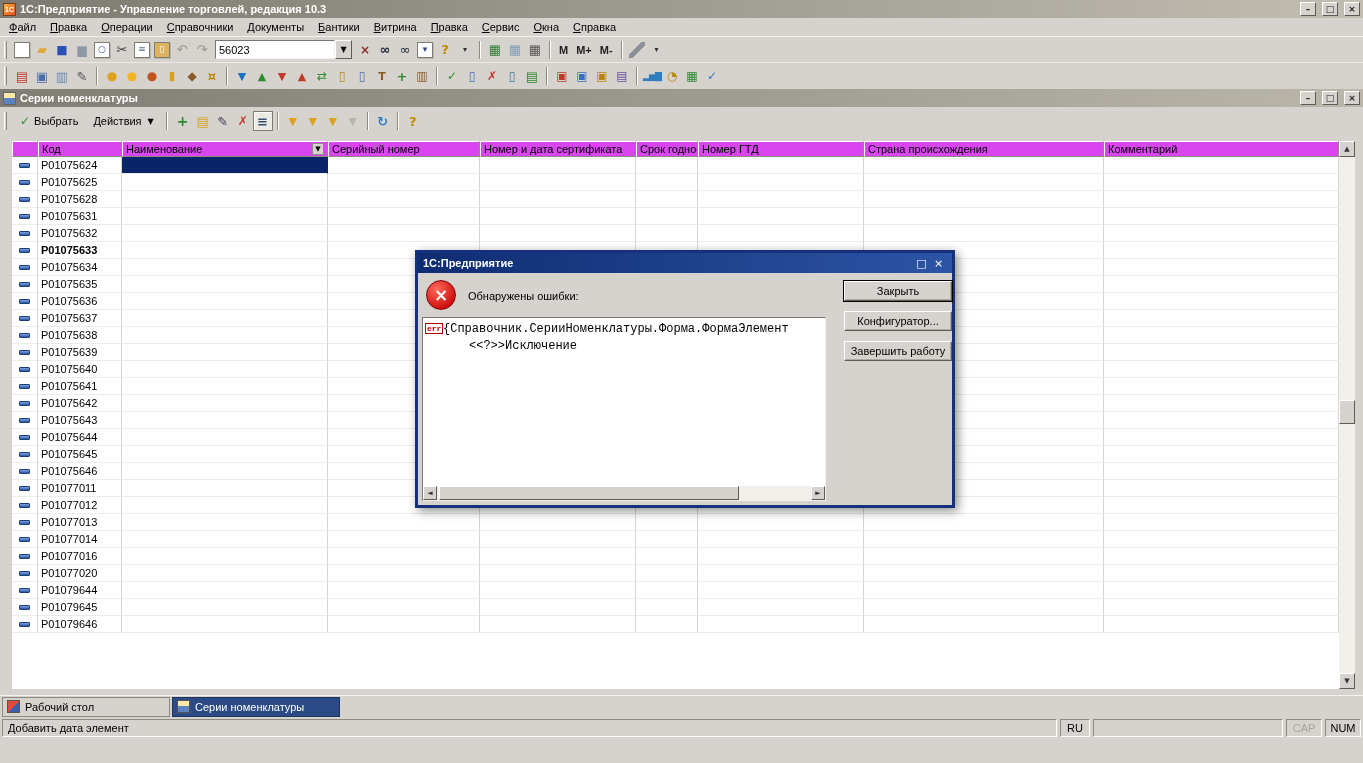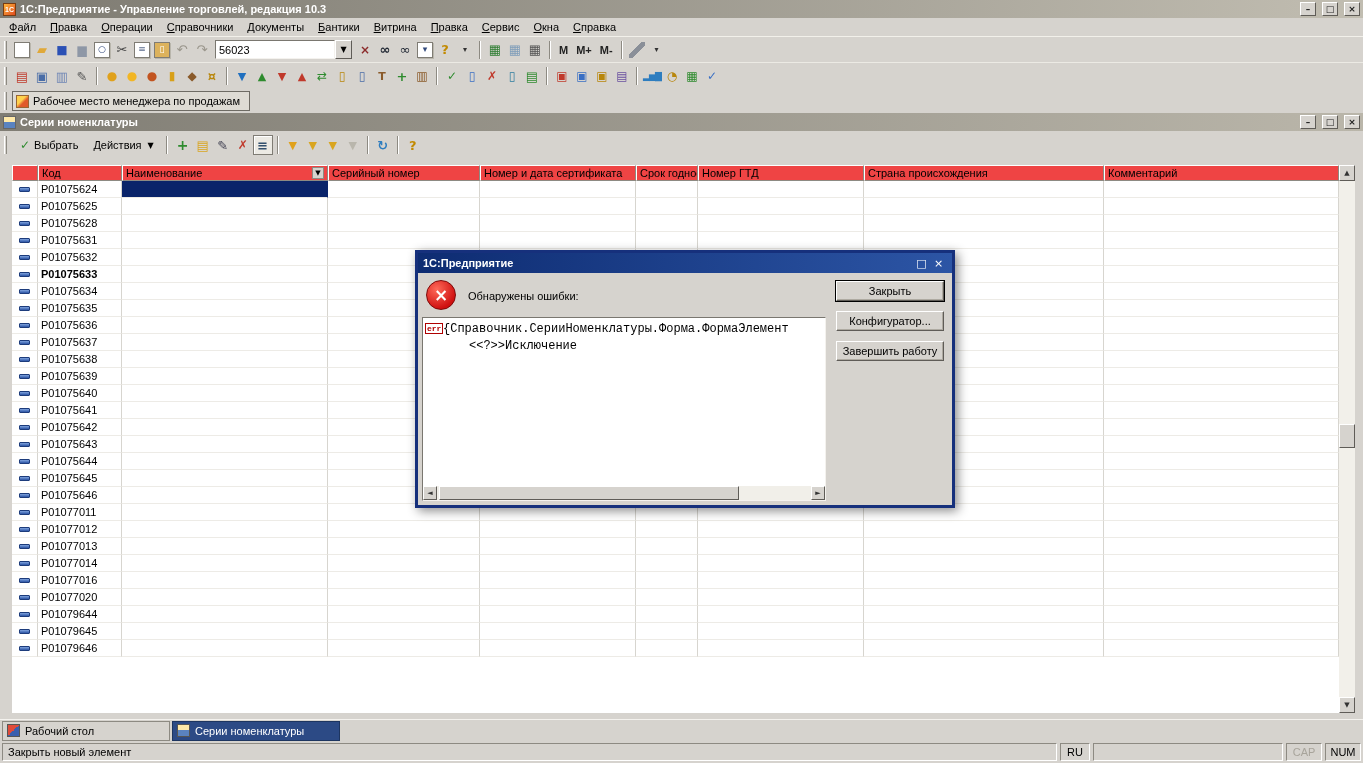--- a/index.html
+++ b/index.html
@@ -43,21 +43,21 @@
 .cwico{width:13px;height:13px;background:linear-gradient(180deg,#ffe9a8 45%,#5a83c0 45%);border:1px solid #666;}
 .cw-toolbar{height:28px;display:flex;align-items:center;padding:0 2px;gap:1px;background:#d6d3ce;}
 .tbtn{display:inline-flex;align-items:center;gap:4px;height:22px;padding:0 7px;background:#d6d3ce;}
 .selico{color:#2e8b2e;font:bold 12px "DejaVu Sans",sans-serif;}
 .darr{font:8px "DejaVu Sans",sans-serif;margin-left:2px;}
 
 
 .table-area{position:relative;margin:6px 8px 0 12px;height:548px;background:#fff;}
 .gridpane{margin-right:16px;height:100%;overflow:hidden;}
 .grid-header{display:flex;height:16px;}
-.hcell{background:#ef4444;border-top:1px solid #fff;border-left:1px solid #fff;border-right:1px solid #8d8a82;border-bottom:1px solid #8d8a82;padding:1px 3px;white-space:nowrap;overflow:hidden;display:flex;align-items:center;}
+.hcell{background:#d946ef;border-top:1px solid #fff;border-left:1px solid #fff;border-right:1px solid #8d8a82;border-bottom:1px solid #8d8a82;padding:1px 3px;white-space:nowrap;overflow:hidden;display:flex;align-items:center;}
 .hcell.marker{width:26px;flex:0 0 26px;}
 .sortbtn{margin-left:auto;width:12px;height:12px;background:#d6d3ce;border:1px solid #8d8a82;font:7px "DejaVu Sans",sans-serif;display:flex;align-items:center;justify-content:center;}
 .grow{display:flex;height:17px;}
 .gcell{border-right:1px solid #d7d5cf;border-bottom:1px solid #edebe6;padding:1px 3px;white-space:nowrap;overflow:hidden;line-height:14px;background:#fff;}
 .gcell.marker{width:26px;flex:0 0 26px;display:flex;align-items:center;justify-content:center;}
 .dash{width:11px;height:5px;background:linear-gradient(180deg,#7fa3dd,#2d55a5);border:1px solid #1d3c7c;border-radius:1px;}
 .gcell.sel{background:#0a246a;border-right-color:#0a246a;}
 .vscroll{position:absolute;top:0;right:0;bottom:0;width:16px;background:#f2f0ea;display:flex;flex-direction:column;}
 .sb-arrow{height:16px;flex:0 0 16px;background:#d6d3ce;border:1px solid;border-color:#fff #5f5c57 #5f5c57 #fff;display:flex;align-items:center;justify-content:center;font:7px "DejaVu Sans",sans-serif;color:#333;}
 .sb-track{flex:1;position:relative;}
@@ -82,21 +82,21 @@
 
 
 .dialog{position:absolute;left:415px;top:250px;width:540px;height:258px;background:#d6d3ce;border:3px solid #16307c;box-shadow:3px 3px 10px rgba(0,0,0,.45);z-index:50;}
 .dlg-title{height:20px;background:linear-gradient(90deg,#0e2c72,#2c55a5);display:flex;align-items:center;padding:0 5px;}
 .dlg-title-text{flex:1;color:#fff;font-weight:bold;}
 .dlg-tbtn{color:#fff;font:11px "DejaVu Sans",sans-serif;width:17px;text-align:center;}
 .dlg-body{position:relative;height:calc(100% - 20px);}
 .err-icon{position:absolute;left:8px;top:7px;width:30px;height:30px;border-radius:50%;background:radial-gradient(circle at 35% 30%,#ff6a5a,#cf1010 72%);border:1px solid #7d0a0a;display:flex;align-items:center;justify-content:center;}
 .err-x{color:#fff;font:bold 17px "DejaVu Sans",sans-serif;line-height:1;}
 .dlg-heading{position:absolute;left:50px;top:17px;}
-.dlg-buttons{position:absolute;right:8px;top:8px;display:flex;flex-direction:column;gap:10px;}
+.dlg-buttons{position:absolute;right:0;top:8px;display:flex;flex-direction:column;gap:10px;}
 .dbtn{width:108px;height:20px;background:#d6d3ce;border:1px solid;border-color:#fff #5f5c57 #5f5c57 #fff;box-shadow:inset -1px -1px 0 #aeaaa1;font:11px "Liberation Sans",sans-serif;cursor:default;}
 .dbtn.def{box-shadow:0 0 0 1px #000,inset -1px -1px 0 #aeaaa1;}
 .dlg-textbox{position:absolute;left:4px;top:44px;width:404px;height:184px;background:#fff;border:1px solid;border-color:#7a7770 #f4f2ee #f4f2ee #7a7770;}
 .gutter{position:absolute;left:0;top:0;bottom:14px;width:20px;}
 .errbadge{position:absolute;left:2px;top:5px;color:#b00000;font:bold 8px "Liberation Mono",monospace;border:1px solid #b00000;padding:0 1px;background:#fff;}
 .dlg-lines{position:absolute;left:20px;right:1px;top:3px;bottom:14px;overflow:hidden;}
 .dline{font:12px "Liberation Mono",monospace;white-space:pre;line-height:17px;}
 .dline.indent{padding-left:26px;}
 .hscroll{position:absolute;left:0;right:0;bottom:0;height:14px;background:#f1efe9;display:flex;}
 .sbb{width:14px;flex:0 0 14px;height:14px;background:#d6d3ce;border:1px solid;border-color:#fff #5f5c57 #5f5c57 #fff;font:7px "DejaVu Sans",sans-serif;display:flex;align-items:center;justify-content:center;color:#333;}
@@ -310,27 +310,20 @@
         </span>
         <span class="tbi">
           <span class="gl" style="color: rgb(46, 139, 46); font-size: 12px;">▦</span>
         </span>
         <span class="tbi">
           <span class="gl" style="color: rgb(58, 111, 196); font-size: 12px;">✓</span>
         </span>
       </span>
   </div>
 
-  <div class="wsrow">
-    <span class="grip"></span>
-    <span class="wstab">
-      <span class="wsico"></span>
-      <span>Рабочее место менеджера по продажам</span>
-    </span>
-  </div>
 
   <div class="childwin">
     <div class="cw-title">
       <span class="cwico"></span>
       <span class="ttext">Серии номенклатуры</span>
       <span class="wbtn">–</span>
       <span class="wbtn">□</span>
       <span class="wbtn">×</span>
     </div>
     <div class="cw-toolbar">
@@ -796,21 +789,21 @@
         <span class="wtab-ico ico1"></span>
         <span>Рабочий стол</span>
       </div>
       <div class="wtab active">
         <span class="wtab-ico ico2"></span>
         <span>Серии номенклатуры</span>
       </div>
     </div>
 
   <div class="statusbar">
-    <span class="spanel sp-msg">Закрыть новый элемент</span>
+    <span class="spanel sp-msg">Добавить дата элемент</span>
     <span class="spanel sp-ru">RU</span>
     <span class="spanel sp-fill"></span>
     <span class="spanel sp-cap">CAP</span>
     <span class="spanel sp-num">NUM</span>
   </div>
 
   <div class="dialog">
     <div class="dlg-title">
       <span class="dlg-title-text">1С:Предприятие</span>
       <span class="dlg-tbtn">□</span>

